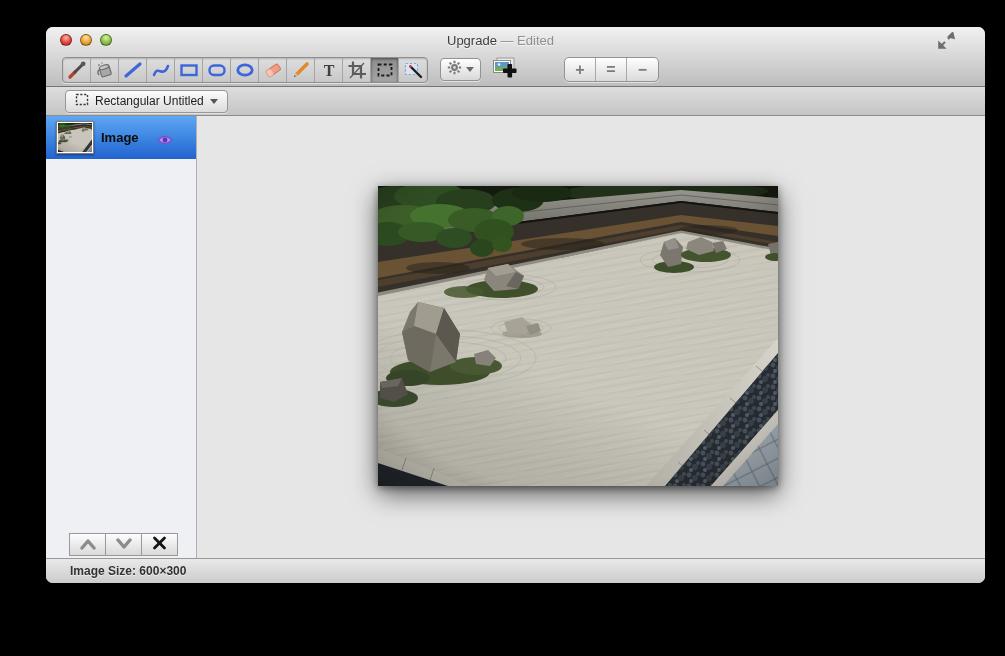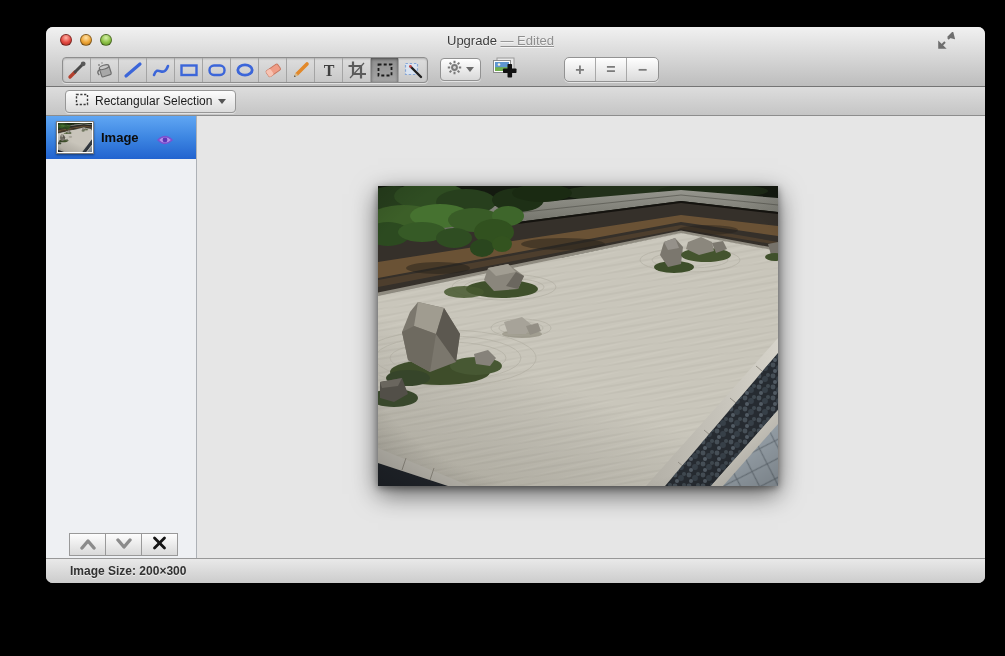--- a/index.html
+++ b/index.html
@@ -16,21 +16,21 @@
   .chrome-top{height:59px;background:linear-gradient(#f1f1f1 0%,#dadada 45%,#bdbdbd 100%);
     border-bottom:1px solid #747474;position:relative;}
   .titlebar{height:26px;position:relative;}
   .traffic{position:absolute;left:14px;top:7px;display:flex;gap:8px;}
   .light{width:12px;height:12px;border-radius:50%;box-sizing:border-box;border:1px solid rgba(0,0,0,.4);}
   .light.red{background:radial-gradient(circle at 50% 28%,#ffb3a6,#e2473f 55%,#a62c24);}
   .light.yellow{background:radial-gradient(circle at 50% 28%,#ffe2a8,#eda435 55%,#b0721a);}
   .light.green{background:radial-gradient(circle at 50% 28%,#d6f0a8,#8cc146 55%,#5d8c26);}
   .title{position:absolute;left:0;right:30px;top:6px;text-align:center;font-size:13px;color:#3d3d3d;
     text-shadow:0 1px 0 rgba(255,255,255,.65);}
-  .title .edited{color:#8f8f8f;text-decoration:underline;}
+  .title .edited{color:#8f8f8f;}
   .fs-icon{position:absolute;right:30px;top:5px;width:17px;height:17px;}
   
   .toolbar{height:33px;display:flex;align-items:center;padding-left:16px;}
   .tool-strip{display:flex;height:24px;border:1px solid #8e8e8e;border-radius:4px;overflow:hidden;
     background:linear-gradient(#dedede,#c8c8c8);
     box-shadow:inset 0 1px 2px rgba(0,0,0,.2),0 1px 0 rgba(255,255,255,.55);}
   .tool{width:28px;height:24px;display:flex;align-items:center;justify-content:center;
     border-right:1px solid #a4a4a4;box-sizing:border-box;cursor:default;}
   .tool:last-child{border-right:none;}
   .tool.selected{background:linear-gradient(#8d8d8d,#a6a6a6);
@@ -394,21 +394,21 @@
     </div>
   </div>
 
   <div class="options-bar">
     <div class="sel-dropdown">
       <span>
         <svg width="14" height="13" viewBox="0 0 14 13">
             <rect x="1.5" y="1.5" width="11" height="10" fill="none" stroke="#3a3a3a" stroke-width="1.4" stroke-dasharray="2.2 1.6"></rect>
           </svg>
       </span>
-      <span>Rectangular Selection</span>
+      <span>Rectangular Untitled</span>
       <span class="caret"></span>
     </div>
   </div>
 
   <div class="content">
 
     <div class="layers-panel">
       <div class="layer-row">
         <span class="thumb-frame">
           <svg viewBox="0 0 400 300" width="34" height="29" preserveAspectRatio="none">
@@ -449,16 +449,16 @@
     <div class="canvas">
       <div class="photo">
         <svg viewBox="0 0 400 300" width="400" height="300">
             <use href="#garden"></use>
           </svg>
       </div>
     </div>
   </div>
 
   <div class="status-bar">
-    <span>Image Size: 200×300</span>
+    <span>Image Size: 600×300</span>
   </div>
 
 </div>
 
 </body></html>

